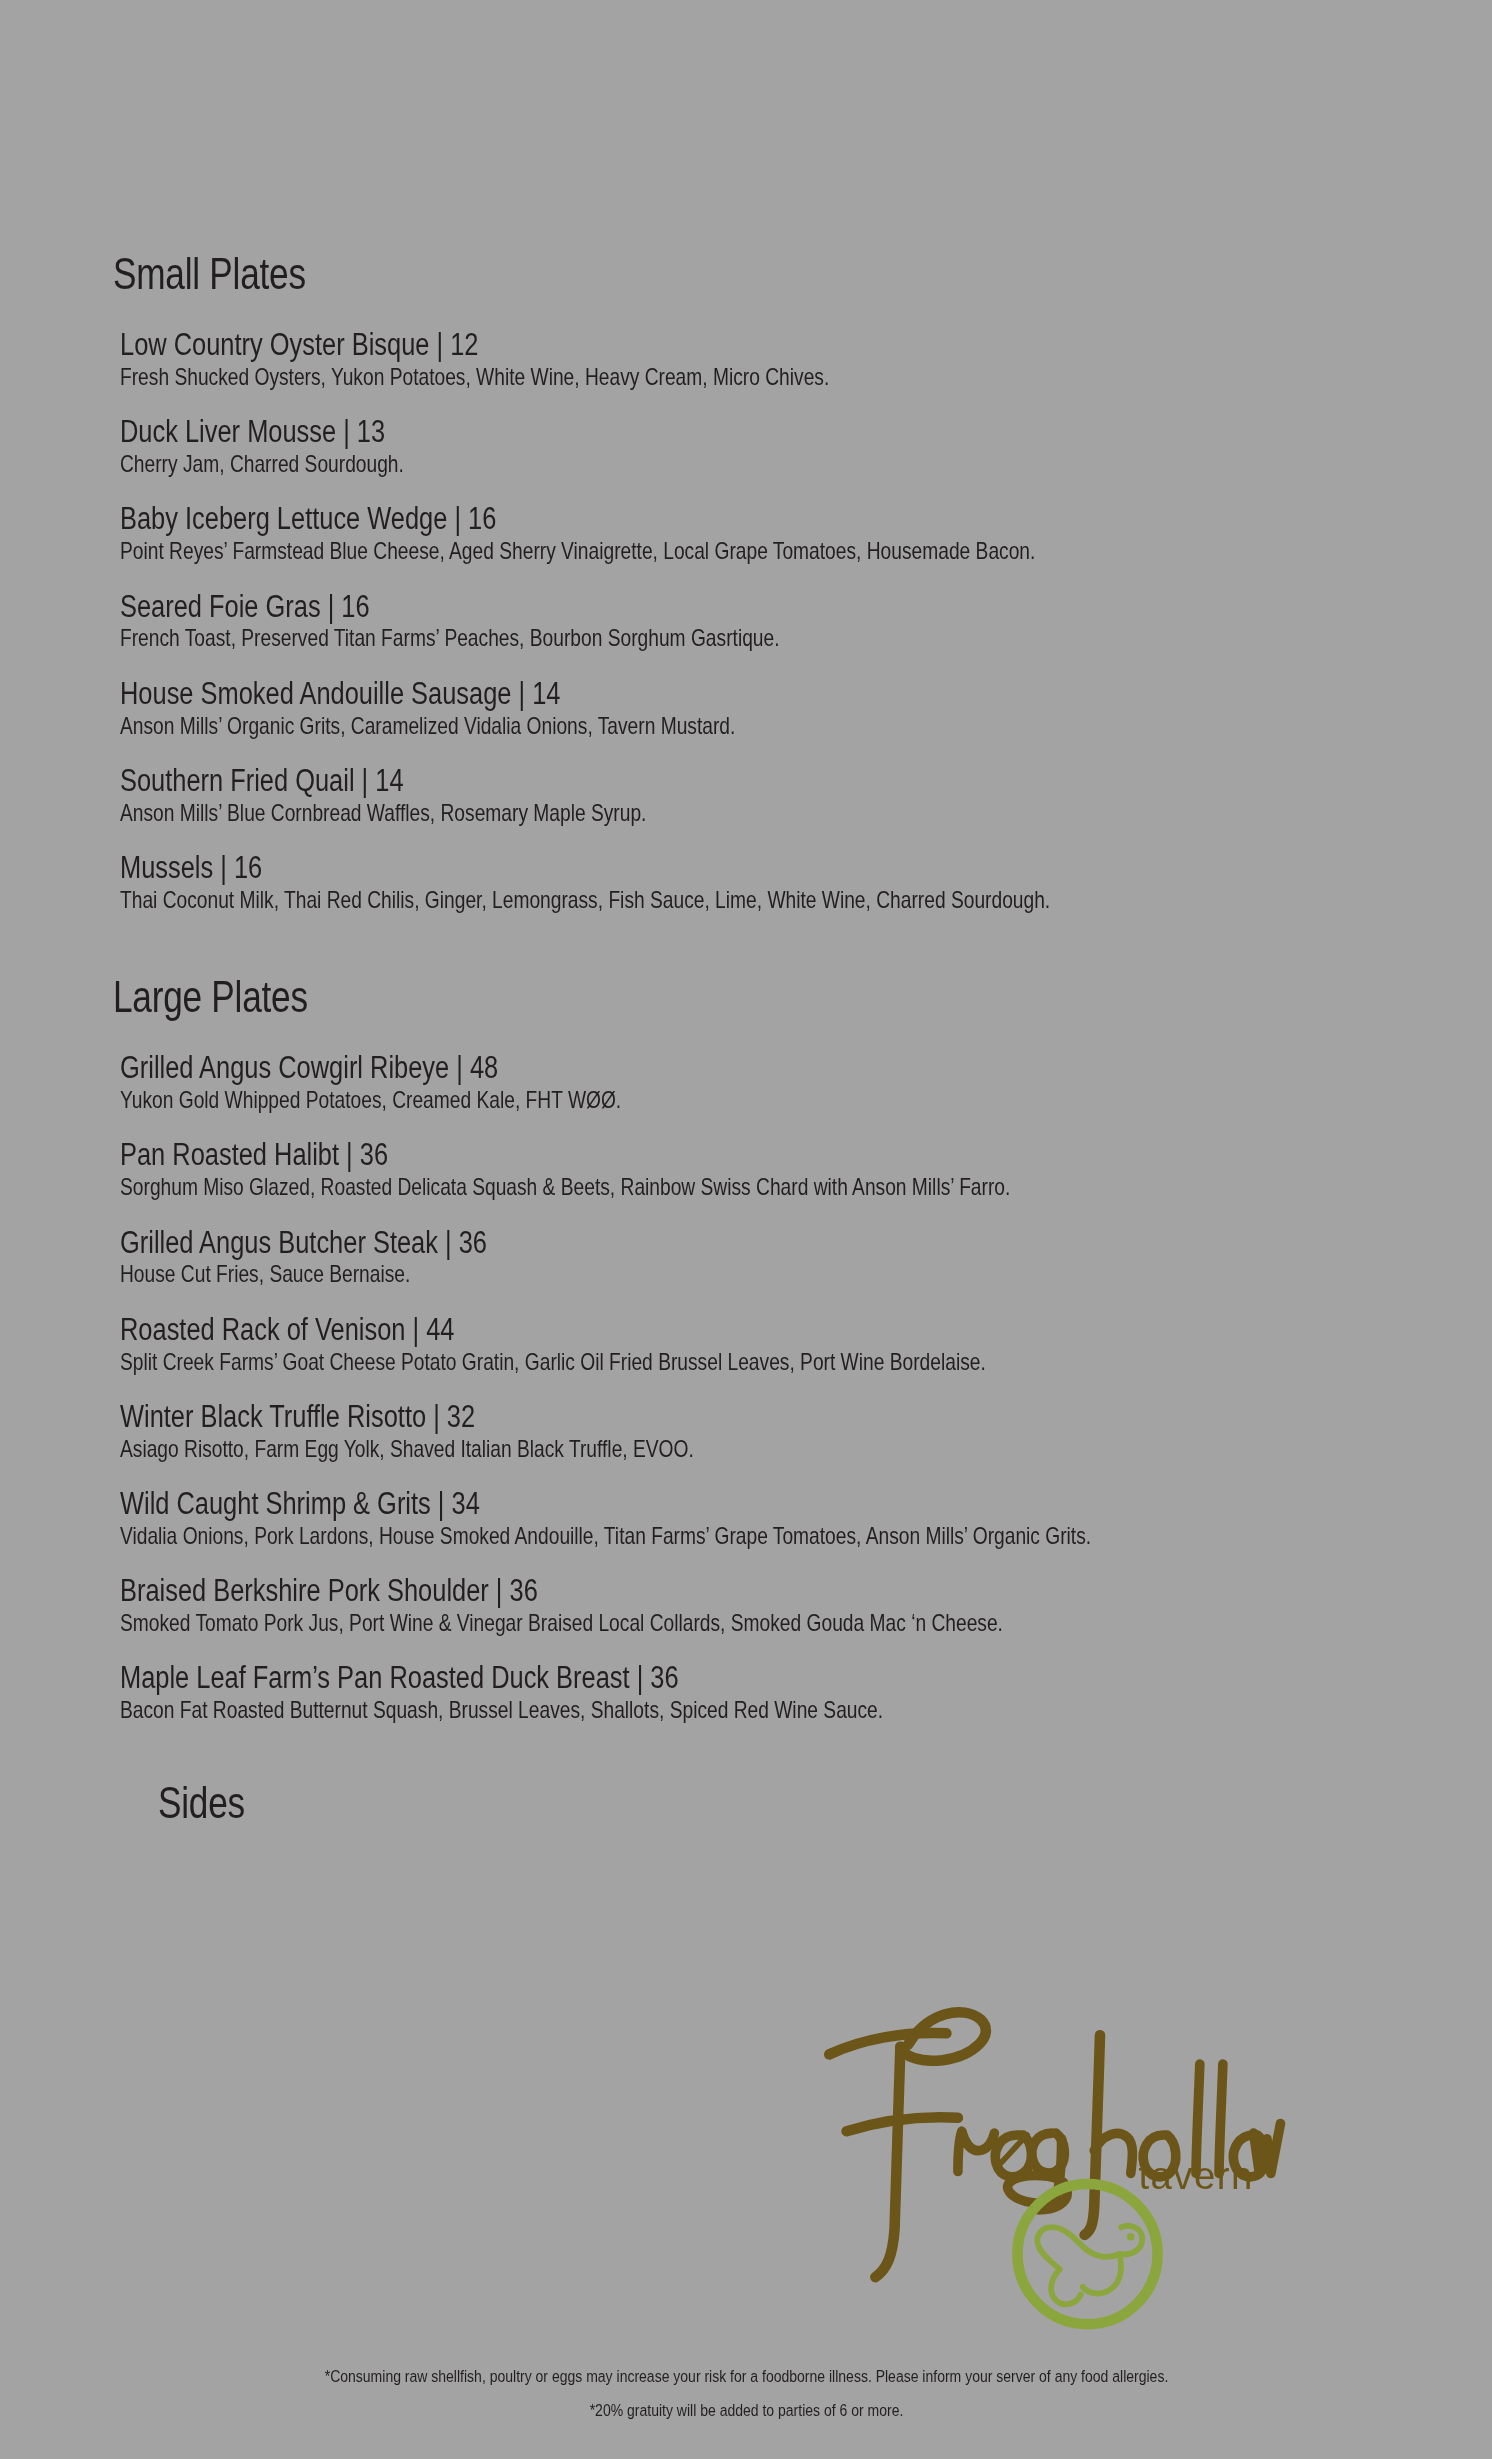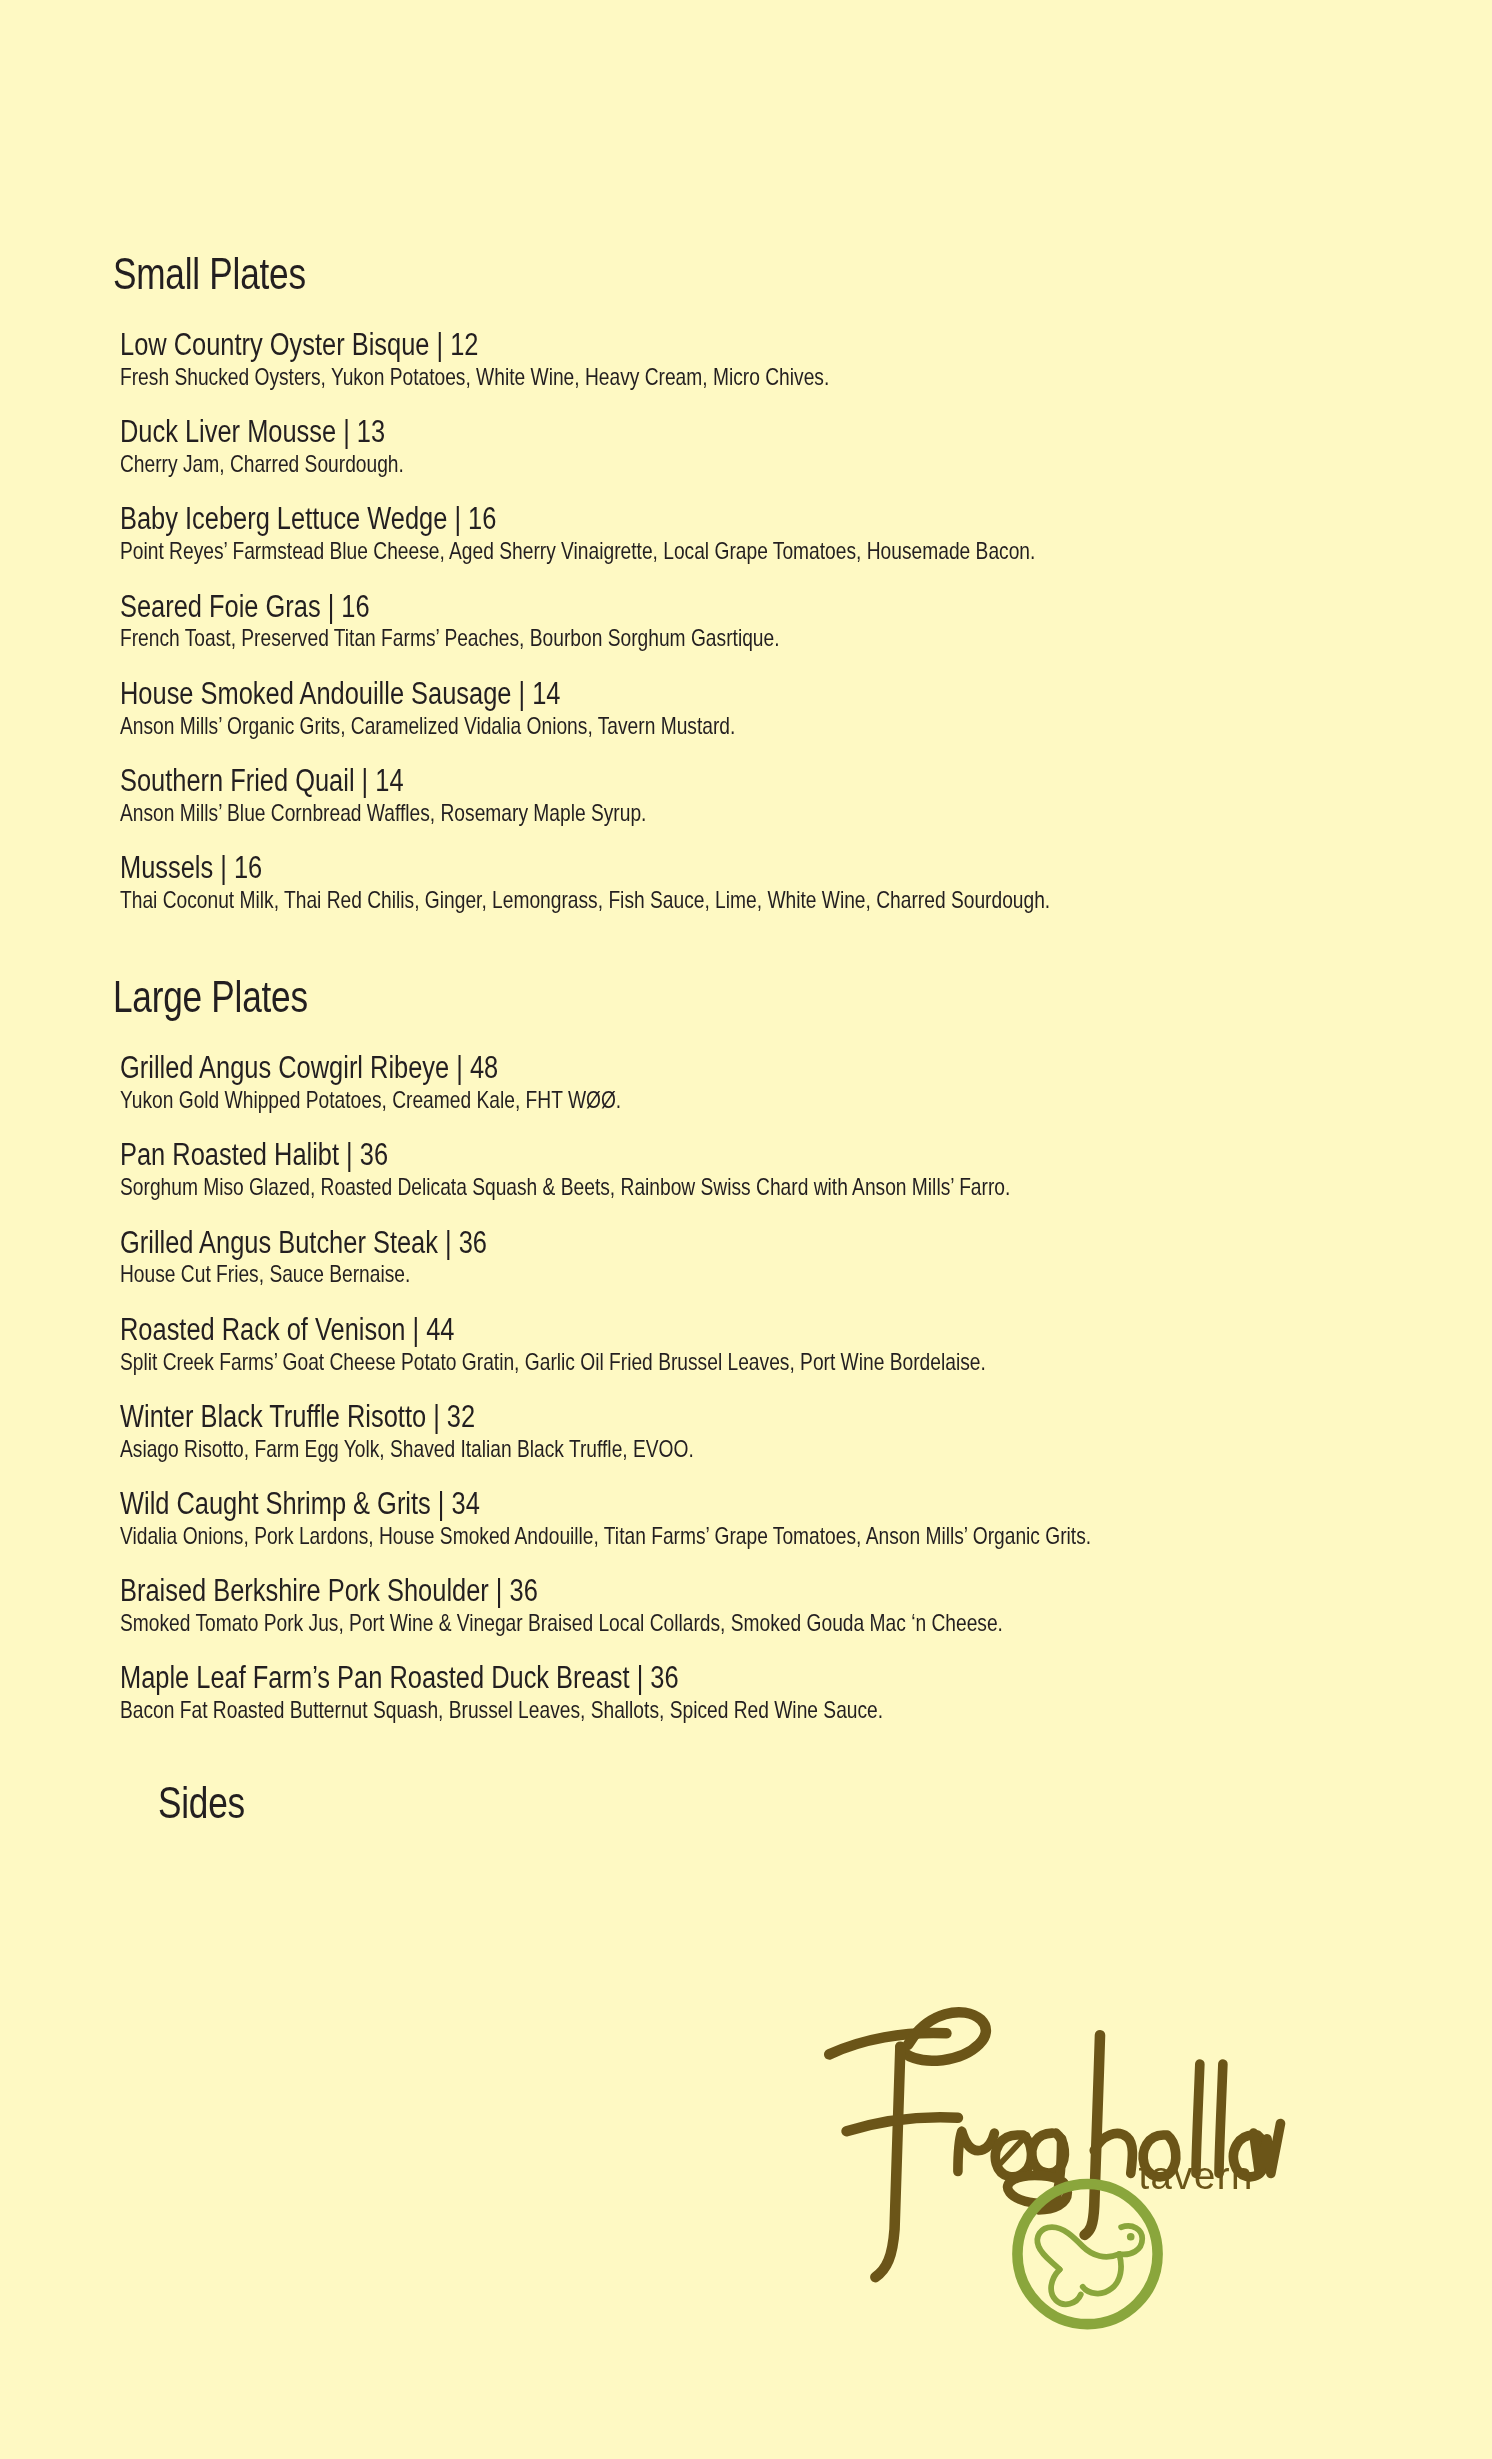--- a/index.html
+++ b/index.html
@@ -11,21 +11,21 @@
     width: 1493px;
     height: 2459px;
     position: relative;
     font-family: "Liberation Sans", sans-serif;
     color: #231f20;
     overflow: hidden;
   }
   .page {
     position: absolute;
     inset: 0;
-    background: #fef9c3;
+    background: #a3a3a3;
   }
   .content {
     position: absolute;
     left: 113px;
     top: 252px;
     width: 1278px;
   }
 
   
   .section-title {
@@ -269,15 +269,19 @@
         <circle cx="287" cy="276" r="73" stroke-width="11"></circle>
         <path d="M322 248 C 334 244, 344 250, 344 260 C 344 272, 332 278, 320 276" stroke-width="6" stroke-linecap="round"></path>
         <circle cx="332" cy="258" r="4" fill="#8aa63c" stroke="none"></circle>
         <path d="M320 276 C 306 282, 292 278, 282 268 C 272 258, 262 248, 250 248 C 238 248, 232 258, 236 268 C 240 278, 250 284, 258 292" stroke-width="6" stroke-linecap="round"></path>
         <path d="M258 292 C 248 302, 246 316, 254 324 C 262 332, 276 328, 280 318" stroke-width="6" stroke-linecap="round"></path>
         <path d="M320 276 C 324 290, 322 304, 312 312 C 302 320, 288 318, 282 310" stroke-width="6" stroke-linecap="round"></path>
       </g>
     </svg>
   </div>
 
+  <div class="footer">
+    <div class="footer-line">*Consuming raw shellfish, poultry or eggs may increase your risk for a foodborne illness. Please inform your server of any food allergies.</div>
+    <div class="footer-line second">*20% gratuity will be added to parties of 6 or more.</div>
+  </div>
 
 </div>
 
 
 </body></html>

